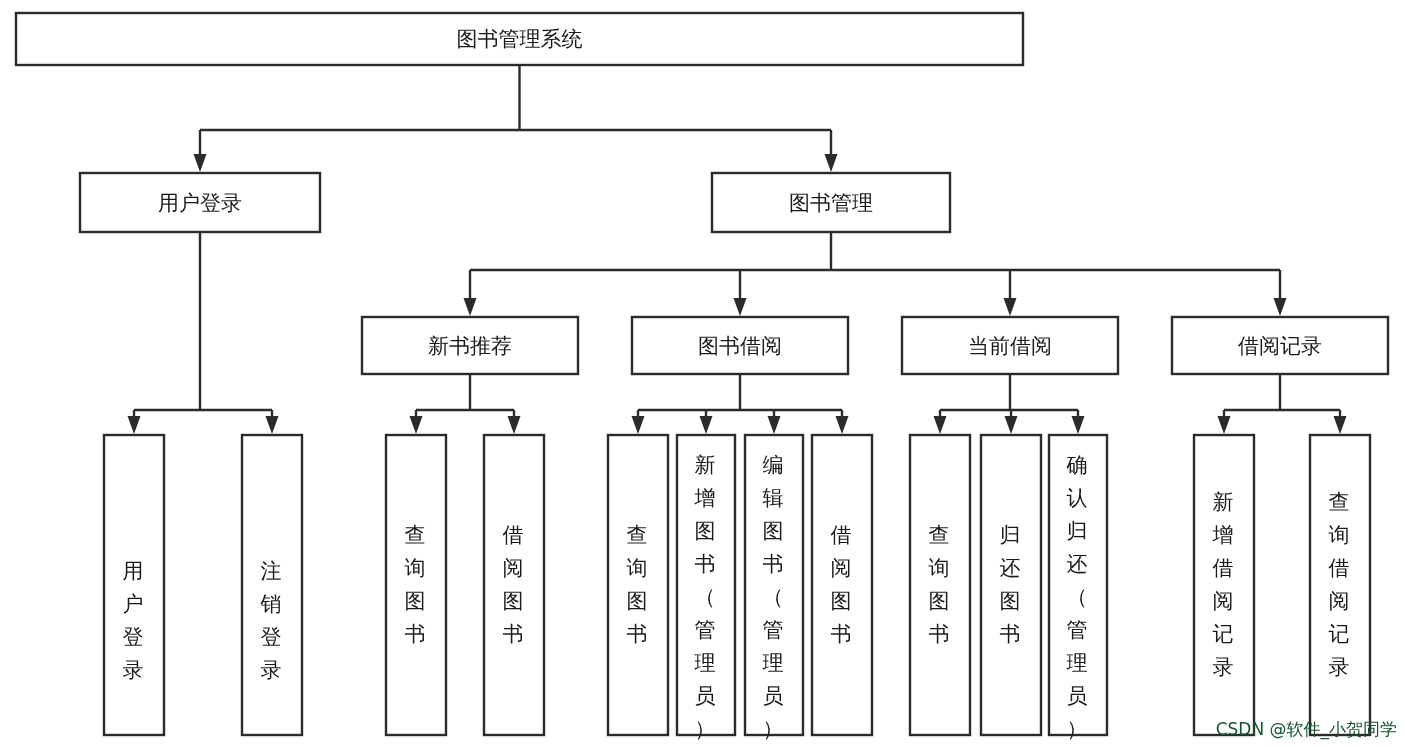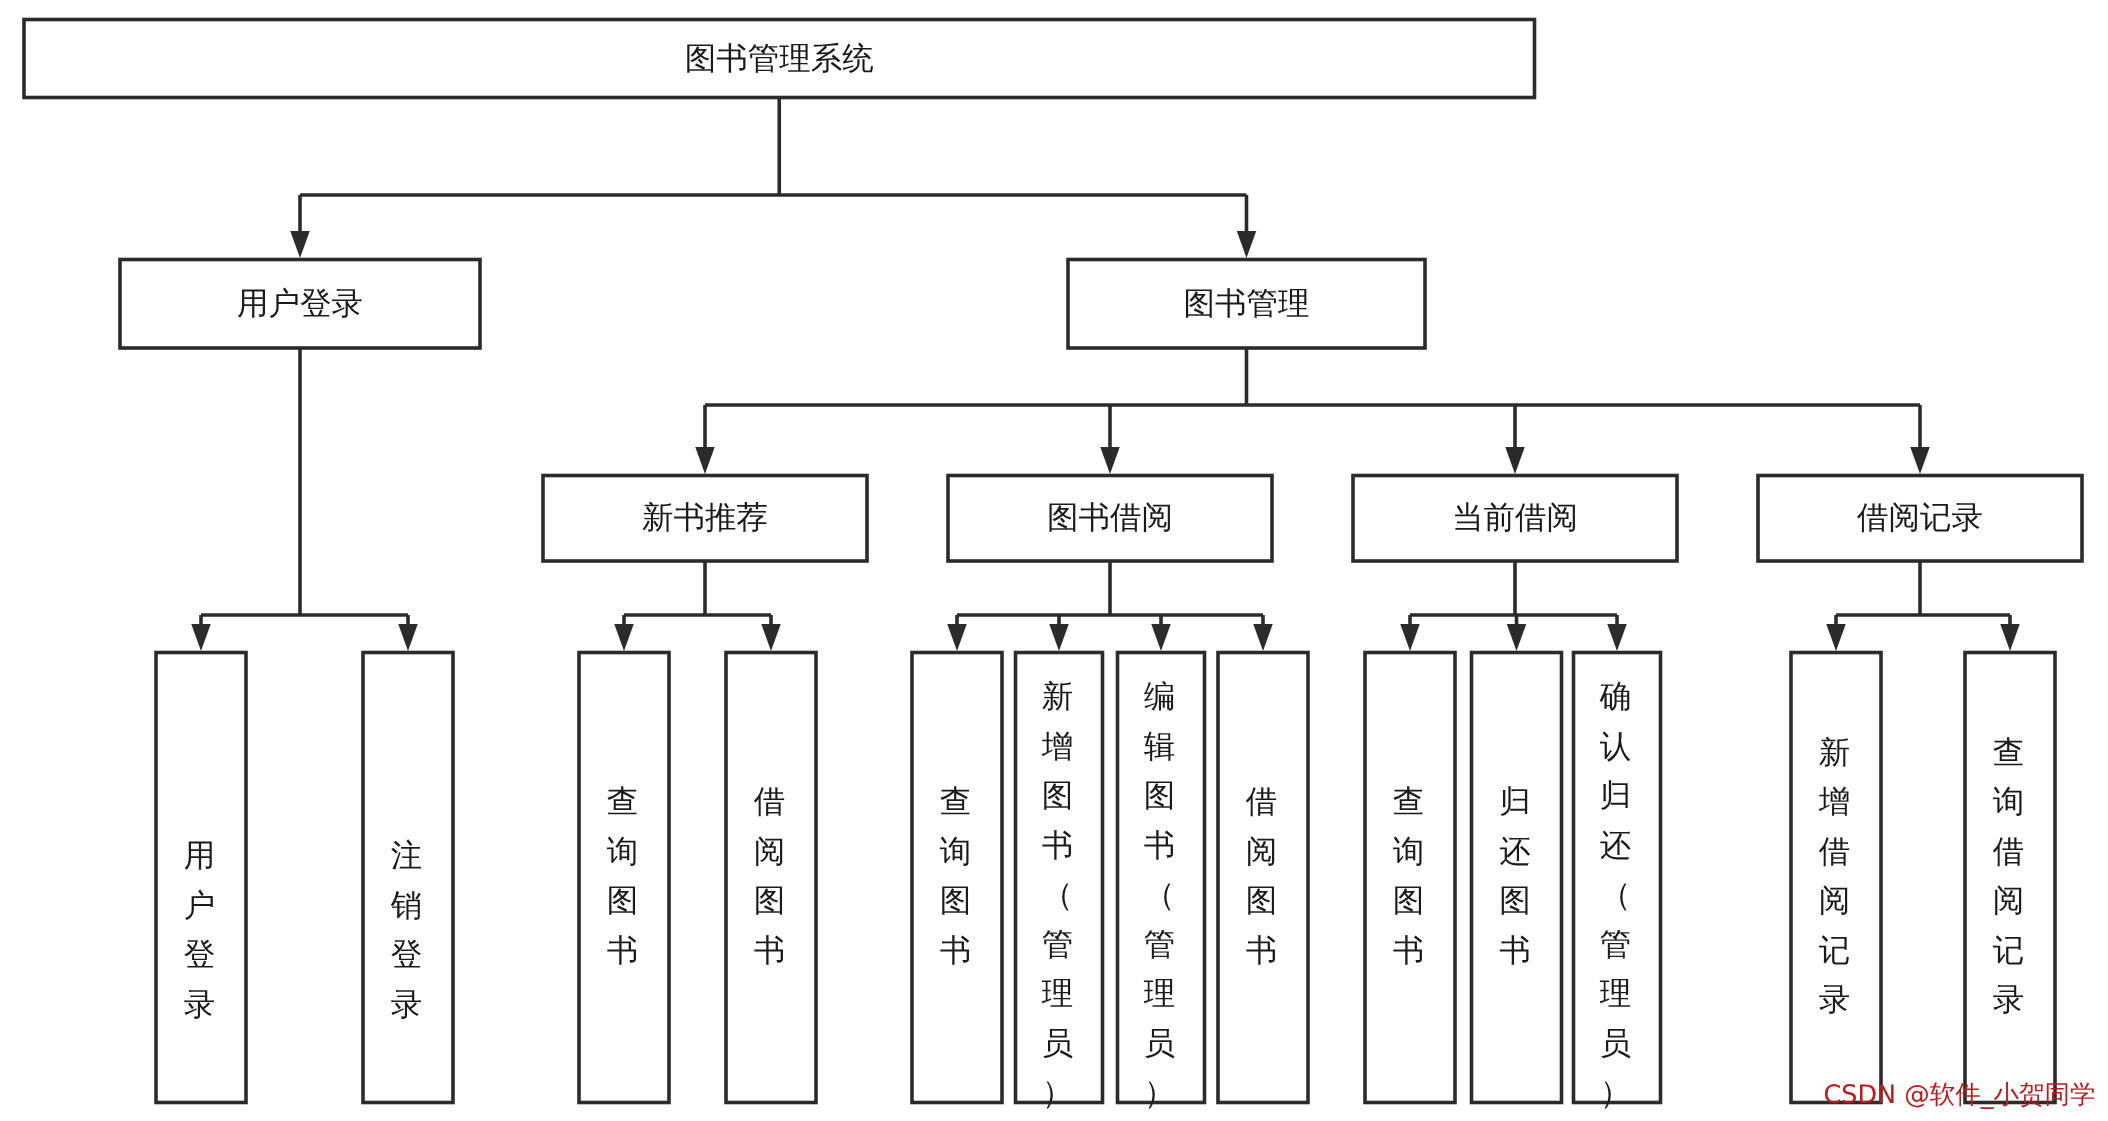--- a/index.html
+++ b/index.html
@@ -55,21 +55,21 @@
   .node-label.vertical-label {
     font-size: 21px;
     letter-spacing: 2px;
   }
   .watermark-text {
     position: absolute;
     right: 8px;
     bottom: 6px;
     font-family: "DejaVu Sans", "Liberation Sans", sans-serif;
     font-size: 17px;
-    color: #b91c1c;
+    color: #14532d;
     white-space: nowrap;
     user-select: none;
   }
 </style>
 </head>
 <body>
 
 <div id="diagram-root">
   <svg class="diagram-canvas" viewBox="0 0 1405 747">
     <g id="connector-layer">

